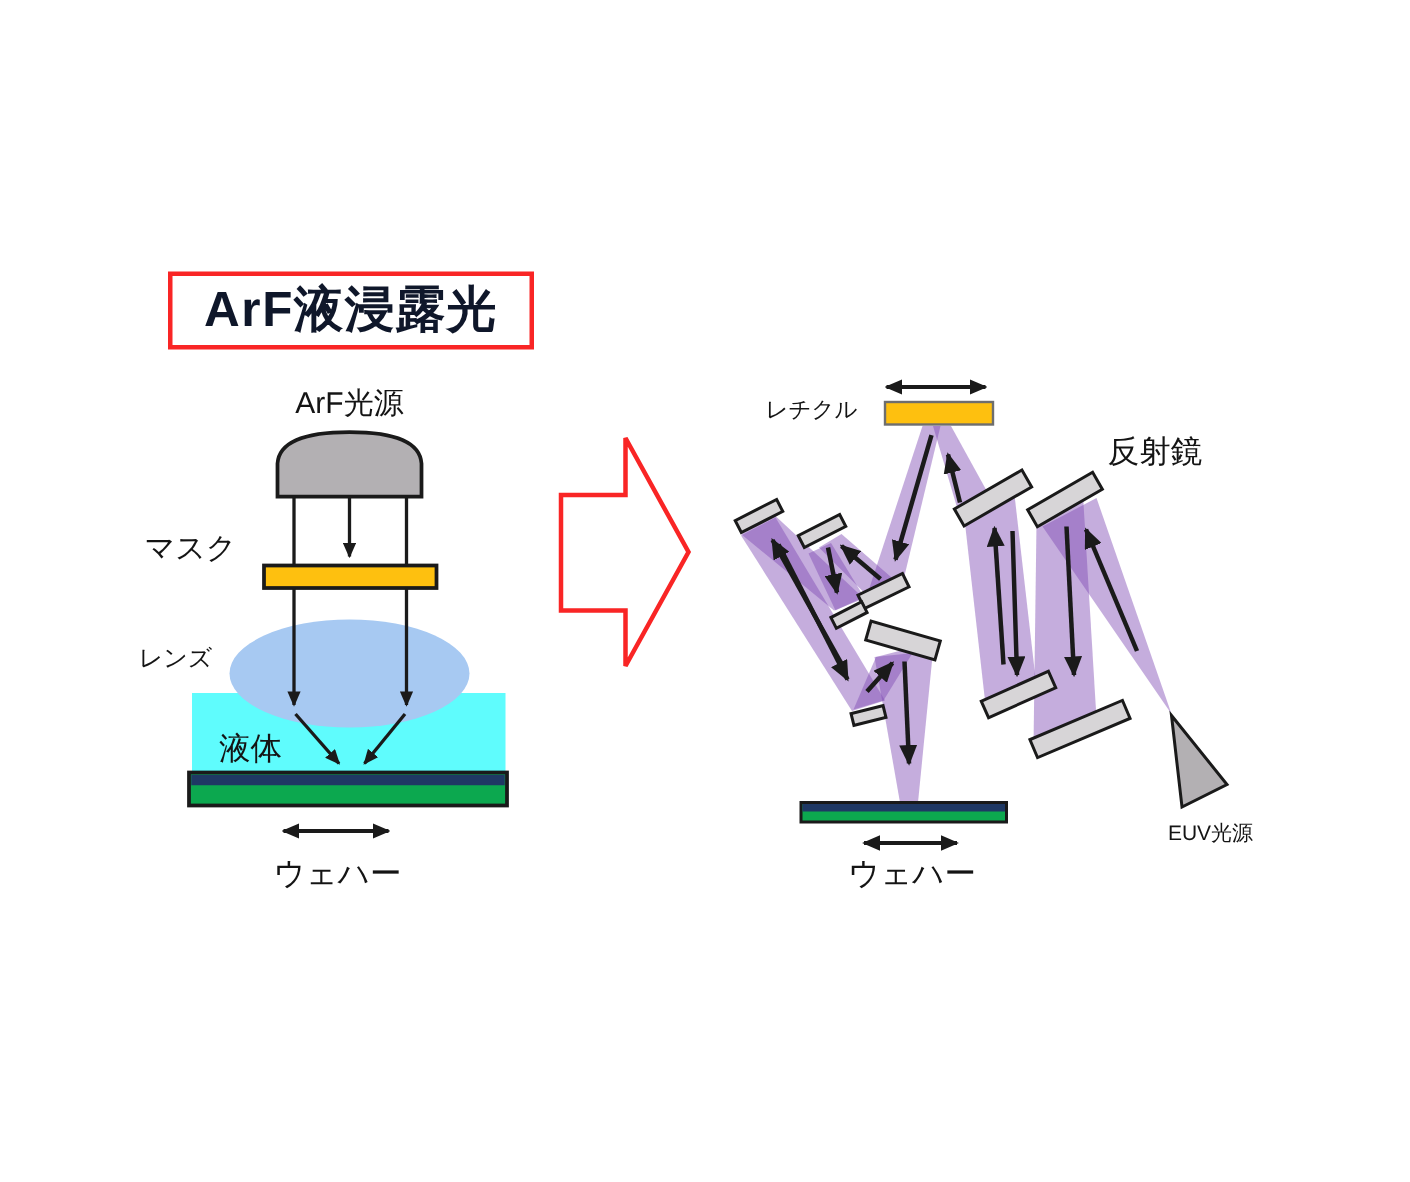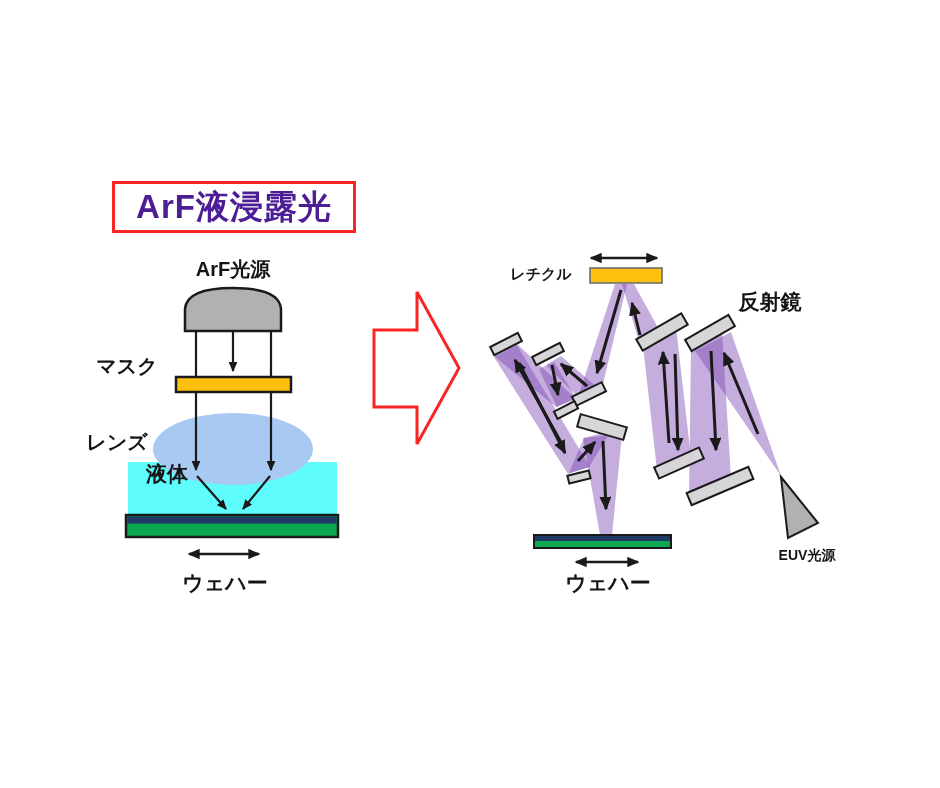--- a/index.html
+++ b/index.html
@@ -2,26 +2,26 @@
 <html><head>
 <meta charset="utf-8">
 <style>
   html,body{margin:0;padding:0;background:#fff;}
   .stage{
     position:relative;width:940px;height:788px;background:#fff;overflow:hidden;
     font-family:"Liberation Sans","DejaVu Sans",sans-serif;
   }
   #diagram{position:absolute;left:0;top:0;}
   .titlebox{
-    position:absolute;display:flex;align-items:center;justify-content:center;
-    border:3px solid #f92525;background:#fff;font-size:33px;font-weight:800;color:#4c1d95;
+    position:absolute;display:flex;align-items:flex-start;justify-content:center;
+    border:3px solid #f92525;background:#fff;font-size:33px;font-weight:800;color:#0f172a;
     letter-spacing:1px;white-space:nowrap;
   }
   .lbl{
-    position:absolute;text-align:center;font-weight:700;color:#141414;white-space:nowrap;
+    position:absolute;text-align:center;font-weight:400;color:#141414;white-space:nowrap;
     line-height:1.15;
   }
 </style>
 </head>
 <body>
 
 <div class="stage">
 
   <svg id="diagram" width="940" height="788" viewBox="0 0 940 788">
     <defs>
@@ -92,23 +92,23 @@
 
   <div class="titlebox" style="left: 112px; top: 181px; width: 238px; height: 46px; border-color: rgb(249, 37, 37);">
     <span>ArF液浸露光</span>
   </div>
 
 
   <div class="lbl" style="left:162px;top:258px;width:142px;font-size:20px">ArF光源</div>
 
   <div class="lbl" style="left:88px;top:355px;width:78px;font-size:20px">マスク</div>
 
-  <div class="lbl" style="left:78px;top:431px;width:78px;font-size:20px">レンズ</div>
+  <div class="lbl" style="left:78px;top:431px;width:78px;font-size:16px">レンズ</div>
 
-  <div class="lbl" style="left:135px;top:462px;width:64px;font-size:21px">液体</div>
+  <div class="lbl" style="left:135px;top:488px;width:64px;font-size:21px">液体</div>
 
   <div class="lbl" style="left:160px;top:571px;width:130px;font-size:21px">ウェハー</div>
 
   <div class="lbl" style="left:494px;top:265px;width:94px;font-size:15px">レチクル</div>
 
   <div class="lbl" style="left:729px;top:290px;width:82px;font-size:21px">反射鏡</div>
 
   <div class="lbl" style="left:752px;top:547px;width:110px;font-size:14px">EUV光源</div>
 
   <div class="lbl" style="left:548px;top:571px;width:120px;font-size:21px">ウェハー</div>

